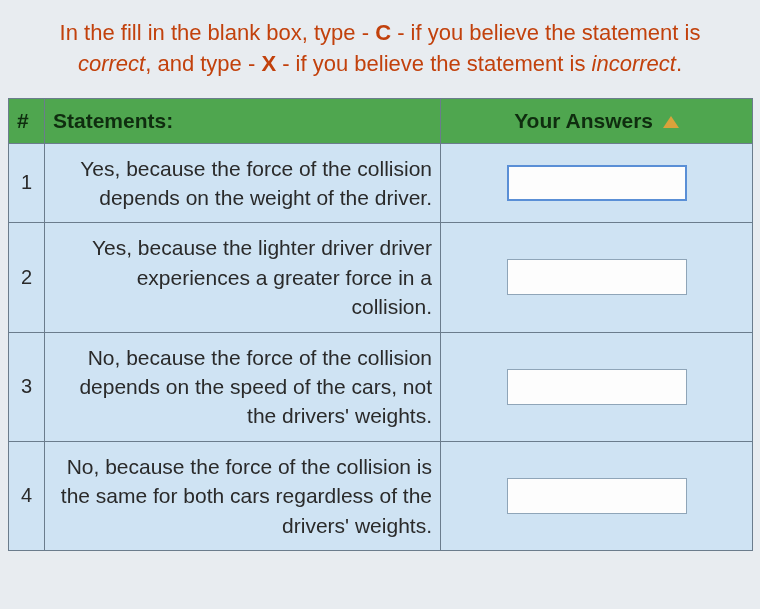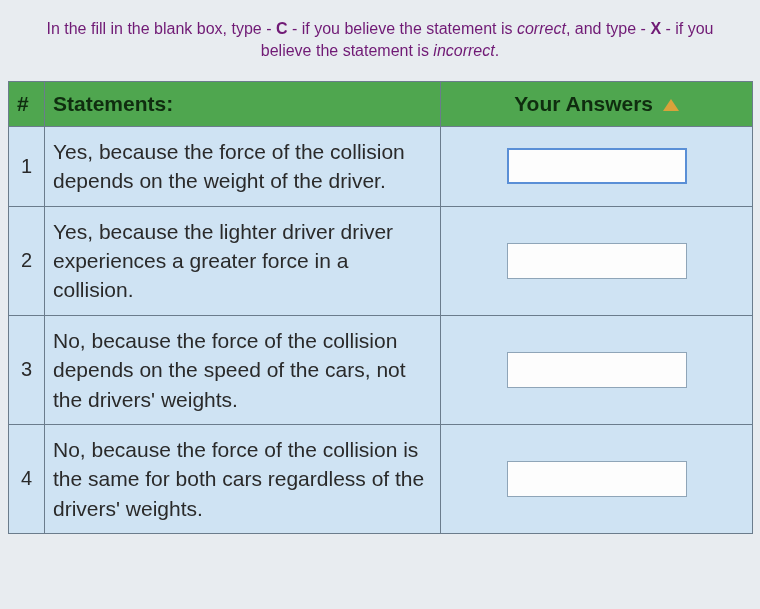--- a/index.html
+++ b/index.html
@@ -5,36 +5,37 @@
   body {
     margin: 0;
     padding: 12px 8px;
     font-family: Arial, Helvetica, sans-serif;
     background: #e8ecf0;
     width: 760px;
     box-sizing: border-box;
     color: #2a2a2a;
   }
   .instructions {
-    font-size: 16px;
+    font-size: 22px;
     text-align: center;
     padding: 6px 18px 18px;
     line-height: 1.4;
-    color: #701a75;
+    color: #c2410c;
   }
   .instructions .em { font-style: italic; }
   .instructions .b { font-weight: bold; }
   table {
     border-collapse: collapse;
     width: 100%;
     font-size: 21px;
     table-layout: fixed;
   }
   th, td {
     border: 1px solid #6b7c8c;
+    text-align: right;
   }
   col.colnum   { width: 36px; }
   col.colstmt  { width: 396px; }
   col.colans   { width: 312px; }
   thead th {
     background: #4fa64f;
     color: #0f2d0f;
     font-weight: bold;
     padding: 10px 8px;
     text-align: left;

